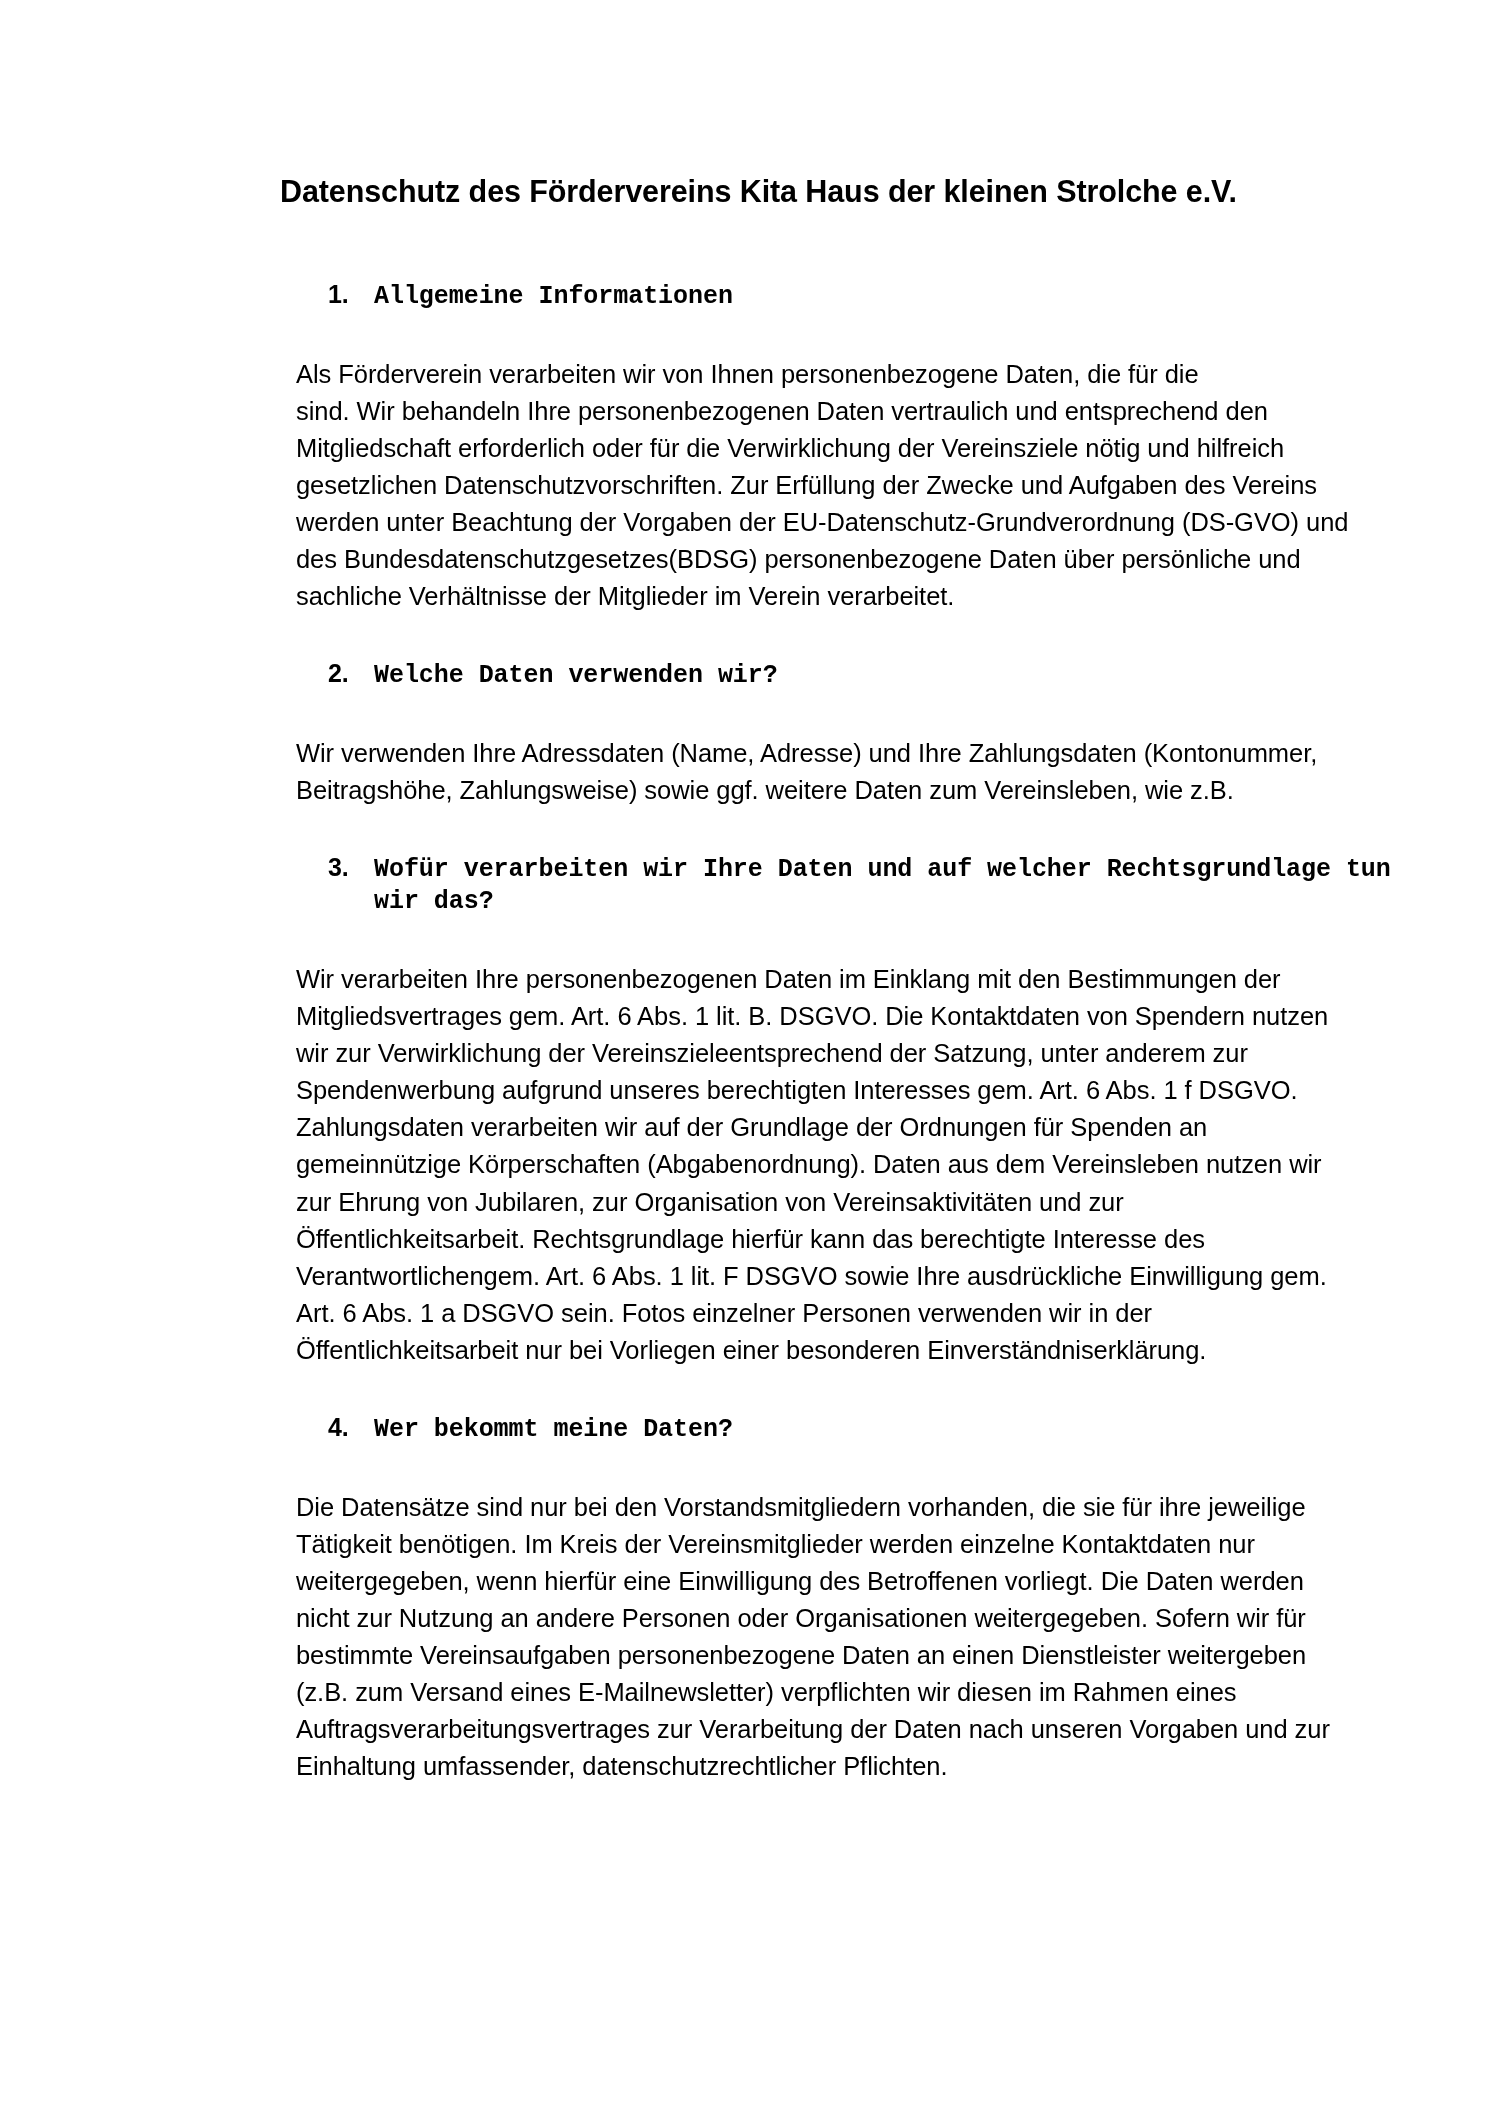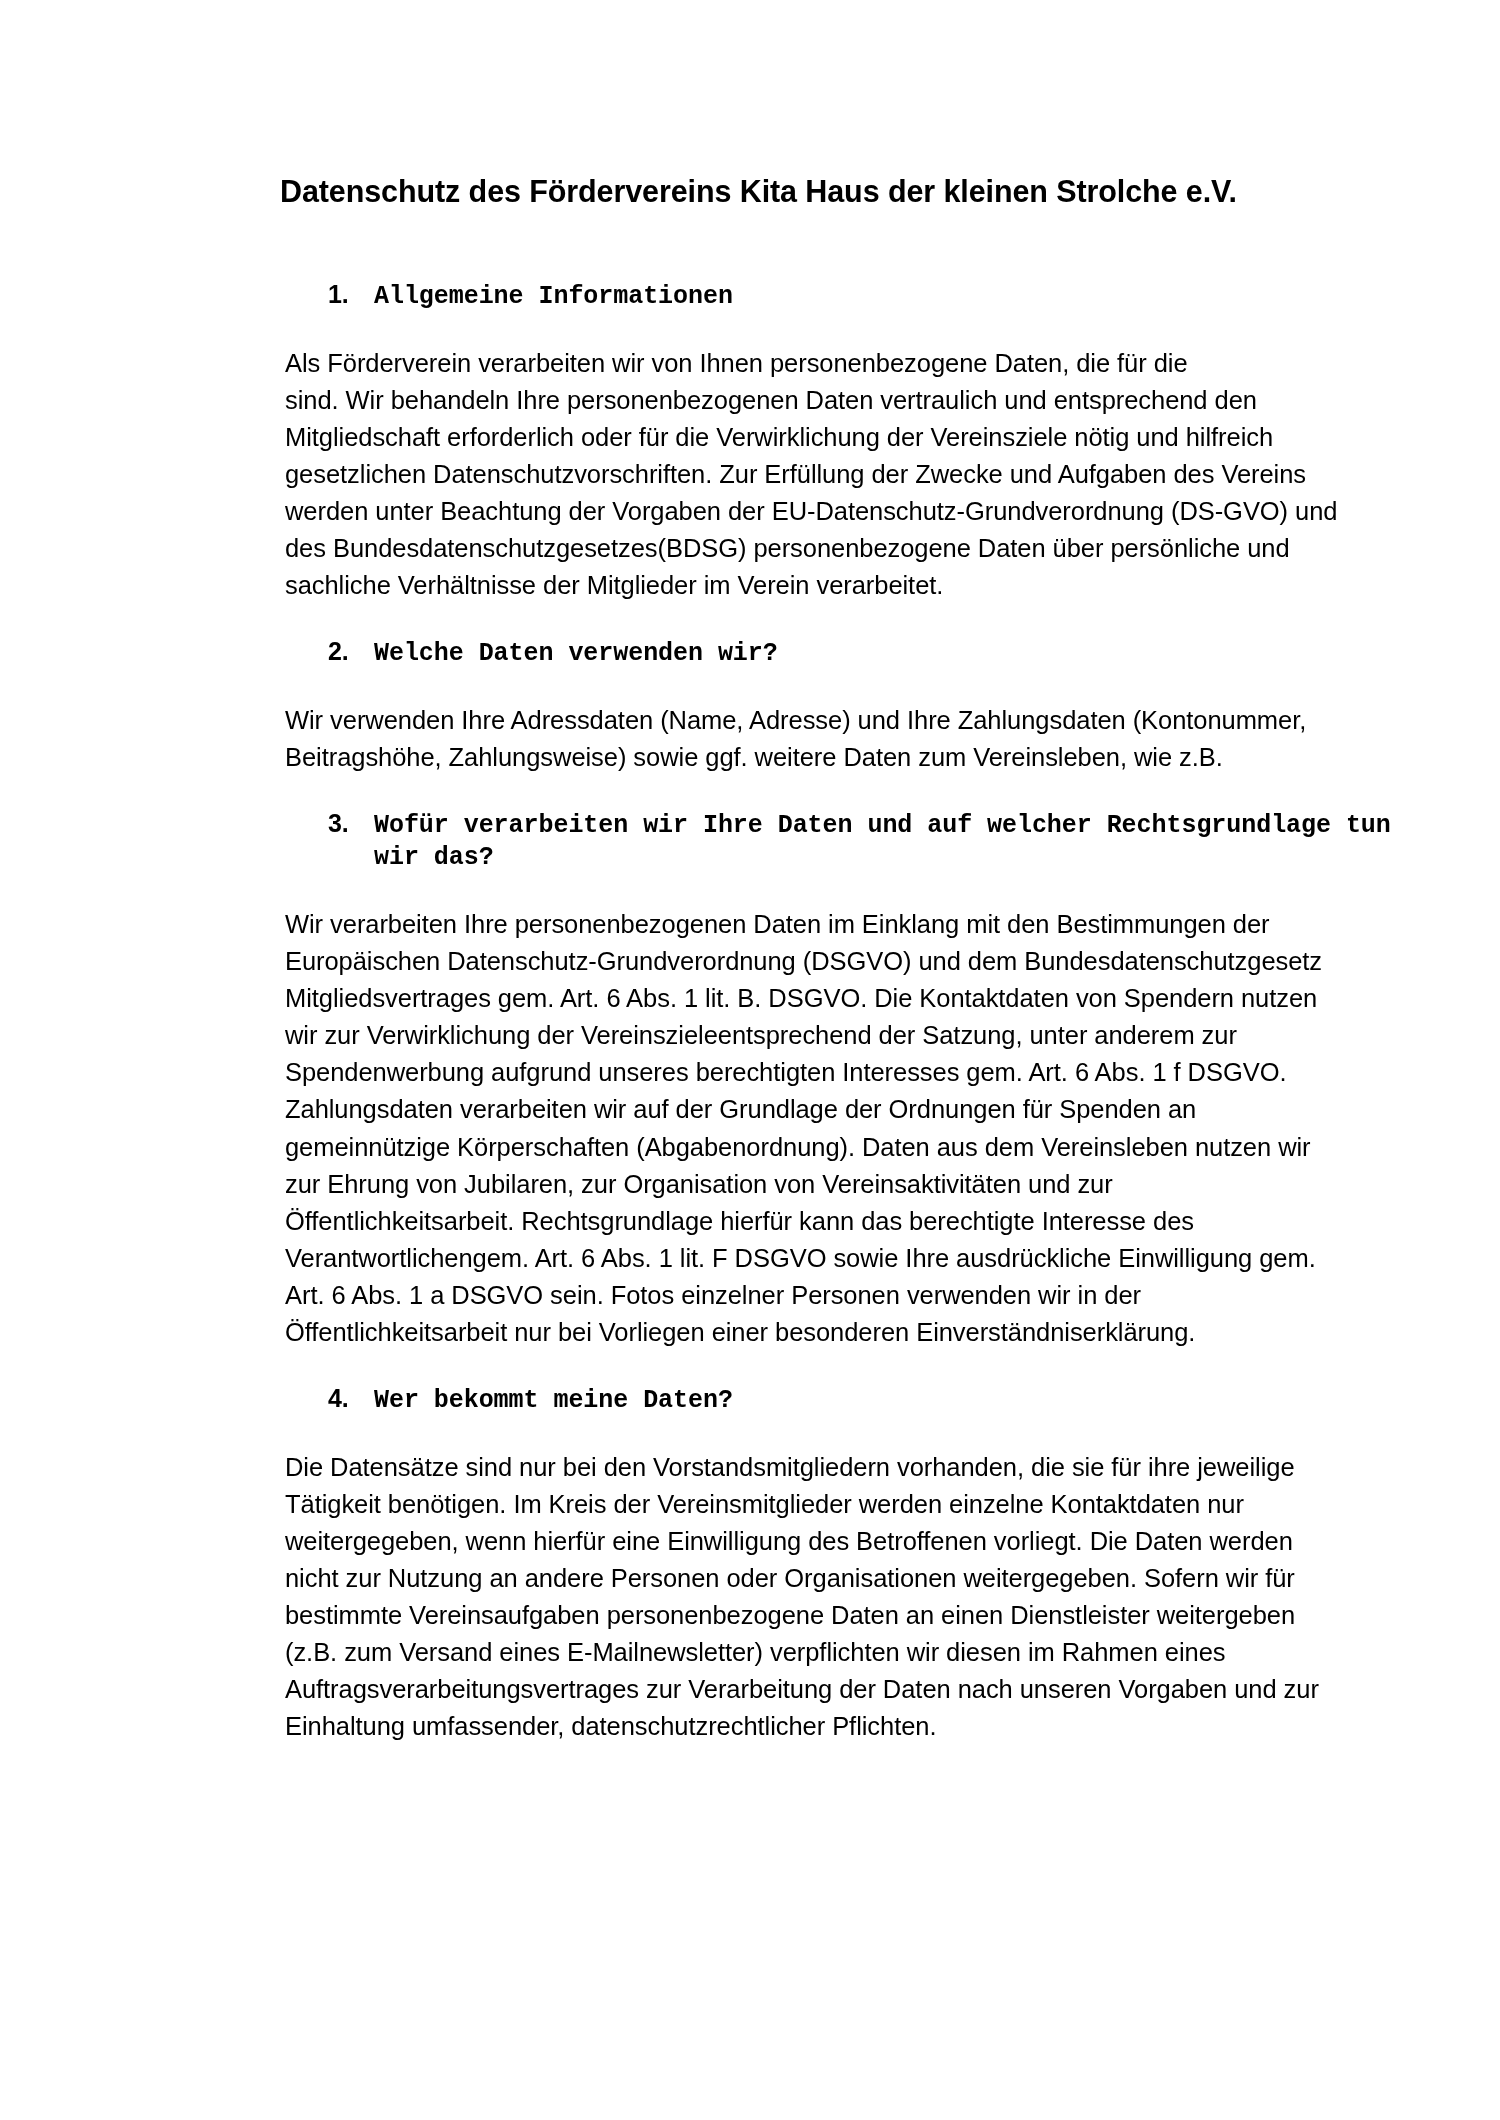--- a/index.html
+++ b/index.html
@@ -56,21 +56,21 @@
     flex: 0 0 46px;
     font-weight: bold;
   }
   .section-heading .heading-text {
     flex: 1 1 auto;
     font-family: Liberation Mono, monospace;
   }
   .body-para {
     font-size: 25.5px;
     line-height: 1.455;
-    margin: 5px;
+    margin: 16px;
     color: #000000;
     letter-spacing: -0.06px;
     text-align: left;
     white-space: normal;
   }
   .gap-heading-para {
     height: 26px;
   }
   .gap-para-heading {
     height: 26px;
@@ -124,21 +124,20 @@
     <div class="gap-para-heading"></div>
 
     <div class="section">
       <div class="section-heading">
         <span class="num">3.</span>
         <span class="heading-text">Wofür verarbeiten wir Ihre Daten und auf welcher Rechtsgrundlage tun wir das?</span>
       </div>
       <div class="gap-heading-para"></div>
       <p class="body-para">
         <span class="para-line">Wir verarbeiten Ihre personenbezogenen Daten im Einklang mit den Bestimmungen der</span>
-        <span class="para-line">Europäischen Datenschutz-Grundverordnung (DSGVO) und dem Bundesdatenschutzgesetz</span>
         <span class="para-line">Mitgliedsvertrages gem. Art. 6 Abs. 1 lit. B. DSGVO. Die Kontaktdaten von Spendern nutzen</span>
         <span class="para-line">wir zur Verwirklichung der Vereinszieleentsprechend der Satzung, unter anderem zur</span>
         <span class="para-line">Spendenwerbung aufgrund unseres berechtigten Interesses gem. Art. 6 Abs. 1 f DSGVO.</span>
         <span class="para-line">Zahlungsdaten verarbeiten wir auf der Grundlage der Ordnungen für Spenden an</span>
         <span class="para-line">gemeinnützige Körperschaften (Abgabenordnung). Daten aus dem Vereinsleben nutzen wir</span>
         <span class="para-line">zur Ehrung von Jubilaren, zur Organisation von Vereinsaktivitäten und zur</span>
         <span class="para-line">Öffentlichkeitsarbeit. Rechtsgrundlage hierfür kann das berechtigte Interesse des</span>
         <span class="para-line">Verantwortlichengem. Art. 6 Abs. 1 lit. F DSGVO sowie Ihre ausdrückliche Einwilligung gem.</span>
         <span class="para-line">Art. 6 Abs. 1 a DSGVO sein. Fotos einzelner Personen verwenden wir in der</span>
         <span class="para-line">Öffentlichkeitsarbeit nur bei Vorliegen einer besonderen Einverständniserklärung.</span>

